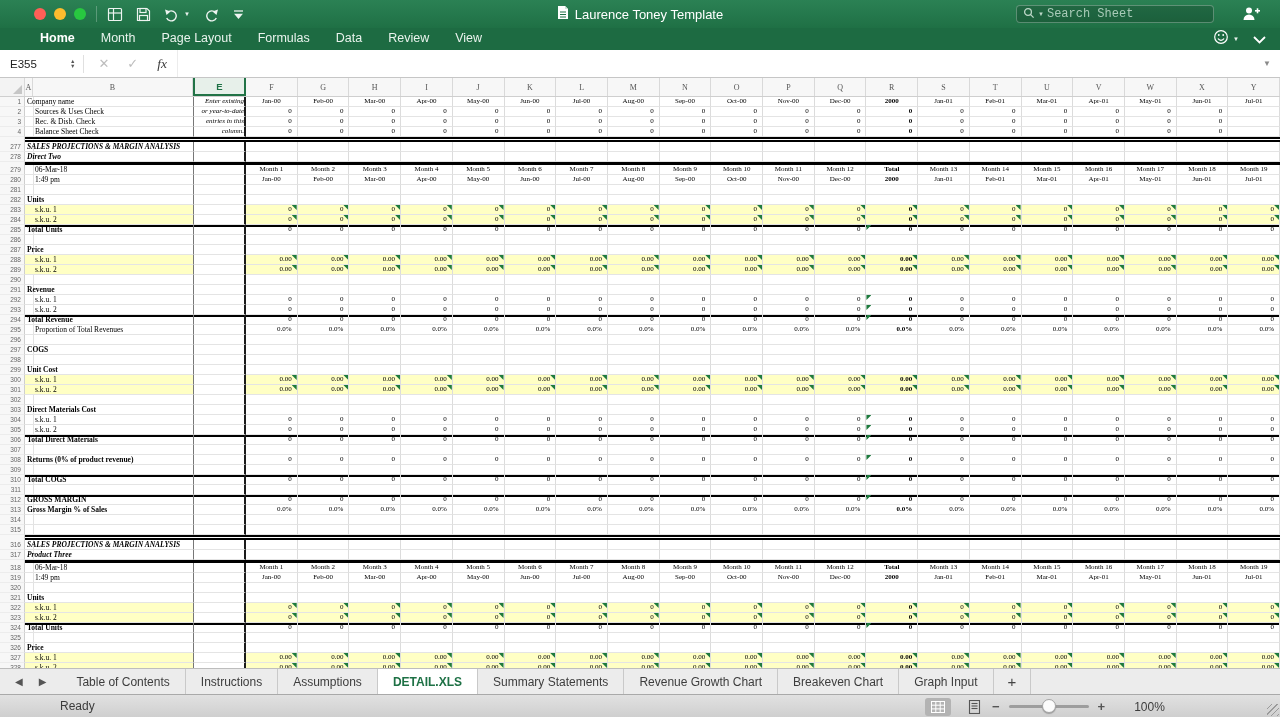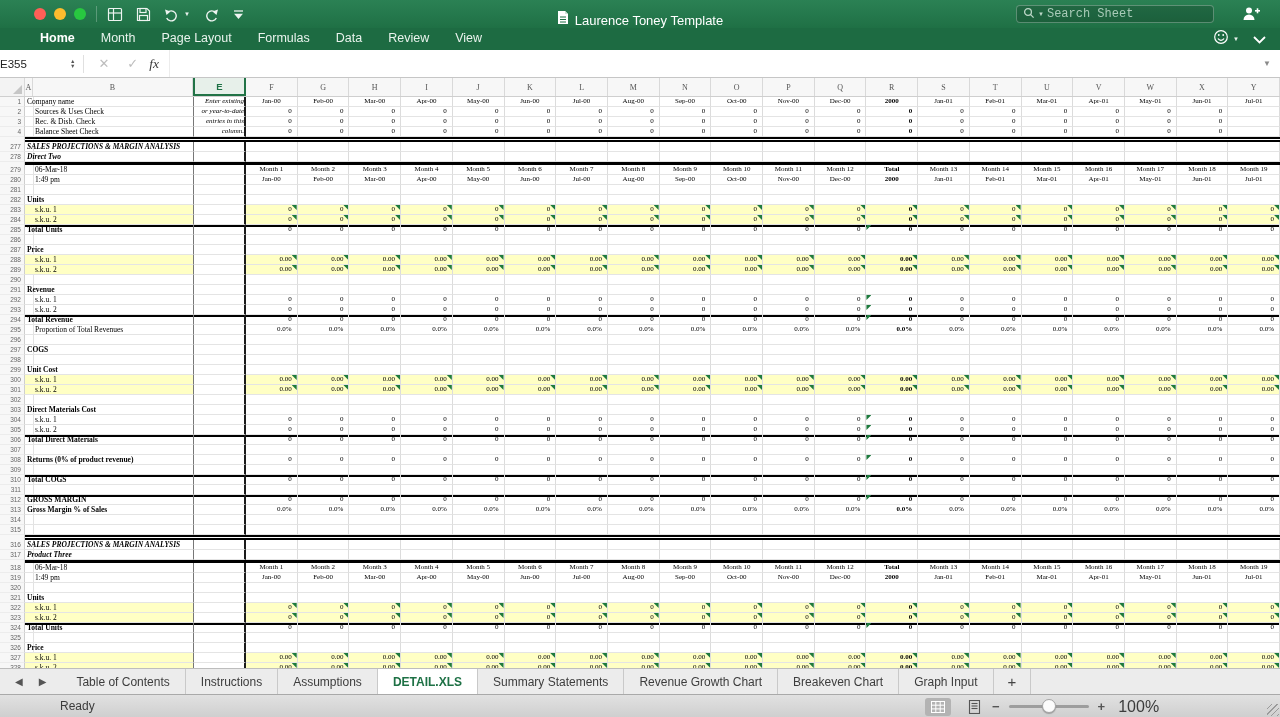--- a/index.html
+++ b/index.html
@@ -8,42 +8,42 @@
 
   
   .titlebar{height:28px;background:linear-gradient(#2b8154,#1f7045);display:flex;align-items:center;position:relative}
   .lights{display:flex;gap:8px;margin-left:34px}
   .light{width:12px;height:12px;border-radius:50%}
   .light.red{background:#ff5f57}.light.yellow{background:#febc2e}.light.green{background:#28c840}
   .tb-sep{width:1px;height:16px;background:rgba(255,255,255,.25);margin:0 10px}
   .qa{display:flex;align-items:center;gap:13px;color:#fff}
   .qa svg{display:block;opacity:.92}
   .qa .caret{font-size:6px;color:#fff;opacity:.9;margin-left:-9px}
-  .title-center{position:absolute;left:0;right:0;top:0;height:28px;display:flex;align-items:flex-end;justify-content:center;gap:6px;color:#fff;font-size:13px;font-weight:500;pointer-events:none}
+  .title-center{position:absolute;left:0;right:0;top:0;height:28px;display:flex;align-items:center;justify-content:center;gap:6px;color:#fff;font-size:13px;font-weight:500;pointer-events:none}
   .searchbox{position:absolute;right:66px;top:5px;width:198px;height:18px;background:rgba(0,0,0,.17);border:1px solid rgba(255,255,255,.28);border-radius:4px;display:flex;align-items:center;padding:0 6px;gap:3px}
   .searchbox input{flex:1;background:transparent;border:none;outline:none;color:#e2f0e8;font-size:12px;font-family:Liberation Mono, monospace}
   .searchbox input::placeholder{color:#a9cbb8}
   .sb-caret{font-size:6px;color:#bcd7c7}
   .people{position:absolute;right:20px;top:6px}
 
   
   .tabrow{height:22px;background:#1d6b42;display:flex;align-items:center;padding-left:27px;position:relative}
   .rtab{color:#e9f3ed;font-size:12.5px;padding:0 13px;height:22px;line-height:21px;cursor:default}
   .rtab.active{color:#fff;font-weight:bold}
   .tabrow-right{position:absolute;right:14px;top:0;height:22px;display:flex;align-items:center;gap:14px;color:#fff}
   .tabrow-right .caret{font-size:6px;margin-left:-10px;opacity:.9}
 
   
   .formulabar{height:28px;background:#fff;border-bottom:1px solid #c6c6c6;display:flex;align-items:center;position:relative}
-  .namebox{width:70px;font-size:11.5px;color:#222}
+  .namebox{width:70px;padding-left:10px;font-size:11.5px;color:#222}
   .stepper{display:flex;flex-direction:column;font-size:5.5px;line-height:5px;color:#555;margin-right:8px}
   .fb-sep{width:1px;height:18px;background:#e0e0e0}
   .fb-x{color:#bdbdbd;font-size:13px;margin:0 9px 0 14px}
   .fb-ck{color:#bdbdbd;font-size:13px;margin:0 9px}
-  .fb-fx{font-family:"Liberation Serif",serif;font-style:italic;font-size:13.5px;color:#3c3c3c;margin:0 10px 0 2px}
+  .fb-fx{font-family:"Liberation Serif",serif;font-style:italic;font-size:13.5px;color:#3c3c3c;margin:0 10px 0 10px}
   .fb-input{flex:1;height:100%;border-left:1px solid #ececec}
   .fb-caret{color:#8a8a8a;font-size:8px;margin-right:9px}
 
   
   .colheaders{height:19px;display:flex;background:#f7f7f7;border-bottom:1px solid #cfcfcf;font-family:"Liberation Serif",serif;font-size:8px;color:#555}
   .ch{border-right:1px solid #d9d9d9;display:flex;align-items:center;justify-content:center;height:100%}
   .ch.corner{width:25px;position:relative;background:#f3f3f3}
   .ch.corner::after{content:"";position:absolute;right:2px;bottom:2px;border-left:9px solid transparent;border-bottom:9px solid #c6c6c6}
   .ch.col-a{width:8px;overflow:visible}
   .ch.col-b{width:160px}
@@ -87,21 +87,21 @@
   .statusbar{height:23px;background:linear-gradient(#e1e1e1,#cfcfcf);border-top:1px solid #a9a9a9;position:relative;font-size:12px;color:#3c3c3c}
   .ready{position:absolute;left:60px;top:4px}
   .views{position:absolute;left:925;top:0;height:23px;display:flex;align-items:center;gap:10px}
   .views{left:925px}
   .viewbtn-grid{width:26px;height:18px;background:#b3b3b3;border-radius:3px;display:flex;align-items:center;justify-content:center}
   .viewbtn-page{width:26px;height:18px;display:flex;align-items:center;justify-content:center}
   .zoomctl{position:absolute;left:992px;top:0;height:23px;display:flex;align-items:center;gap:9px}
   .zsign{font-size:13px;font-weight:bold;color:#555;line-height:1}
   .ztrack{width:80px;height:3px;background:#9d9d9d;border-radius:2px;position:relative}
   .zknob{position:absolute;left:33px;top:-6px;width:14px;height:14px;background:#fcfcfc;border:1px solid #a5a5a5;border-radius:50%;box-shadow:0 1px 1px rgba(0,0,0,.25)}
-  .zlabel{margin-left:4px;font-size:16px;color:#3c3c3c}
+  .zlabel{margin-left:20px;font-size:12px;color:#3c3c3c}
   .grip{position:absolute;right:1px;bottom:1px;width:12px;height:12px;background:repeating-linear-gradient(135deg,transparent 0 3px,#9a9a9a 3px 4px)}
 </style>
 </head>
 <body>
 
 <div class="titlebar">
   <div class="lights">
     <div class="light red"></div>
     <div class="light yellow"></div>
     <div class="light green"></div>

